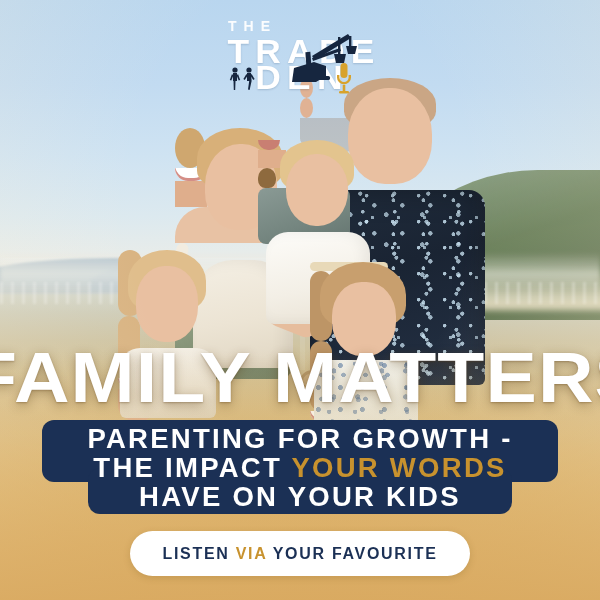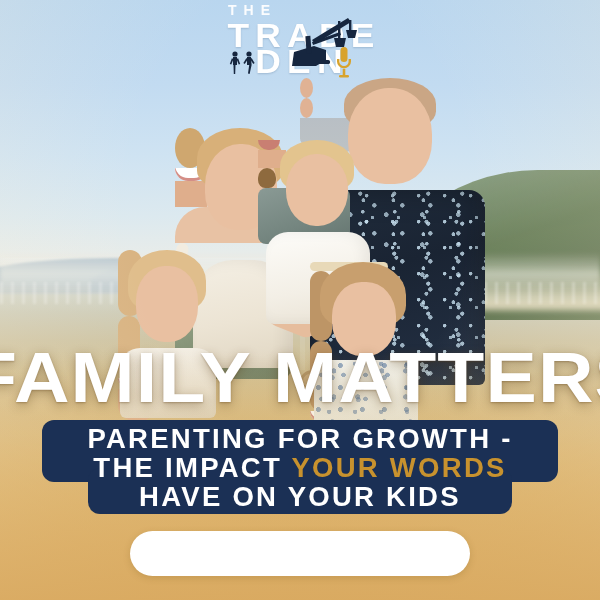--- a/index.html
+++ b/index.html
@@ -193,21 +193,21 @@
     background:linear-gradient(180deg,rgba(219,180,110,0) 0%, rgba(219,180,110,.28) 34%, rgba(219,176,104,.62) 62%, rgba(217,169,95,.88) 100%);
     pointer-events:none;
   }
   .photo-soft{
     position:absolute;inset:0;
     background:radial-gradient(ellipse at 50% 34%, rgba(255,248,232,0) 40%, rgba(252,240,215,.18) 78%, rgba(250,236,206,.34) 100%);
     pointer-events:none;
   }
 
   
-  .logo{position:absolute;left:0;right:0;top:0;height:80px;pointer-events:auto;}
+  .logo{position:absolute;left:0;right:0;top:16px;height:80px;pointer-events:auto;}
   .logo-the{
     position:absolute;left:50%;top:2px;transform:translateX(-72px);
     color:#ffffff;font-size:14px;font-weight:700;letter-spacing:7px;
     opacity:.95;
   }
   .logo-trade,.logo-den{
     position:absolute;left:50%;
     color:#ffffff;font-weight:700;
     font-family:"Liberation Sans Narrow","Liberation Sans",sans-serif;
     letter-spacing:6px;
@@ -402,16 +402,17 @@
     <div class="sub-bot"></div>
     <div class="sub-text">
       <div>PARENTING FOR GROWTH -</div>
       <div><span>THE IMPACT </span><span class="gold">YOUR WORDS</span></div>
       <div>HAVE ON YOUR KIDS</div>
     </div>
   </div>
 
   <div class="cta">
     <div class="cta-text">
+      <div><span>LISTEN </span><span class="gold">VIA</span><span> YOUR FAVOURITE</span></div>
     </div>
   </div>
 
 </div>
 
 </body></html>

